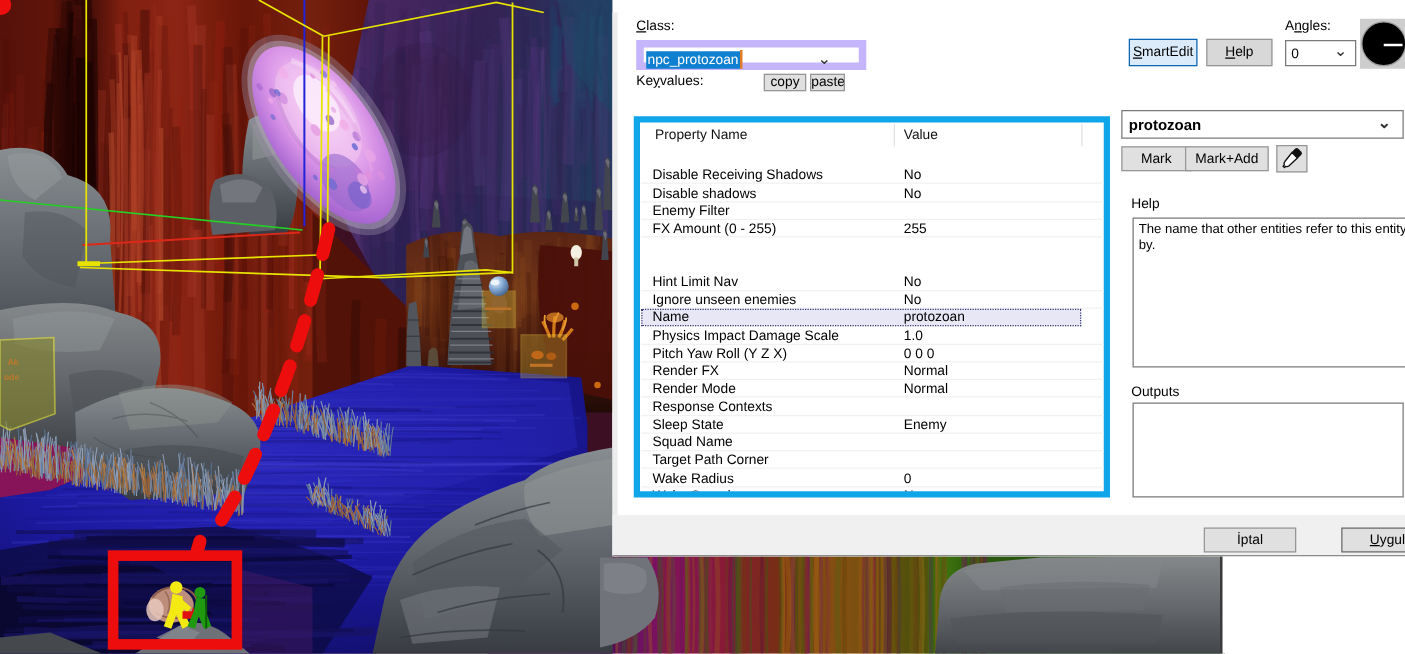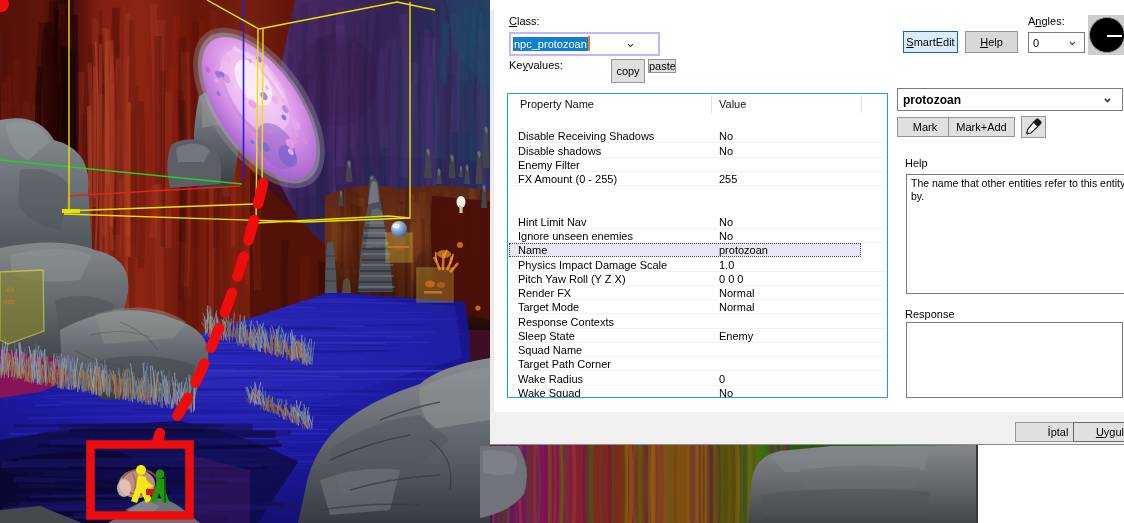--- a/index.html
+++ b/index.html
@@ -3,31 +3,31 @@
 *{margin:0;padding:0;box-sizing:border-box}
 body{margin:0;background:#fff}
 #stage{position:relative;width:1124px;height:523px;overflow:hidden;font-family:"Liberation Sans",sans-serif}
 #scene{position:absolute;left:0;top:0}
 #whitepanel{position:absolute;left:976px;top:444px;width:148px;height:79px;background:#fff;border-left:2px solid #3a3a3a}
 #dialog{position:absolute;left:490px;top:0;width:634px;height:445px;background:#fff;font-size:11px;color:#000}
 #tabbar{position:absolute;left:0;top:0;width:634px;height:10px;background:#f0f0f0;border-bottom:1px solid #d9d9d9}
 .tab{position:absolute;top:-12px;height:22px;background:#f0f0f0;border:1px solid #d9d9d9;font-size:10.5px;text-align:center;line-height:27px;color:#000;overflow:hidden}
 .tab.act{background:#fff;border-bottom:none;height:23px;z-index:2}
 .lbl{position:absolute;font-size:11px;color:#000}
-#classcombo{position:absolute;left:19px;top:32px;width:151px;height:24px;border:2px solid #c4b5fd;background:#fff}
+#classcombo{position:absolute;left:19px;top:32px;width:184px;height:24px;border:6px solid #c4b5fd;background:#fff}
 #classsel{display:inline-block;margin:3px 0 0 2px;padding:0 1px;background:#0f7fd0;color:#fff;font-size:11px;line-height:14px}
 #caret{display:inline-block;width:2px;height:15px;background:#e07c28;vertical-align:top;margin-top:2px}
 .chev{position:absolute;font-size:13px;color:#333;line-height:10px}
 .combo{position:absolute;border:1px solid #7a7a7a;background:#fff;font-size:11px;display:flex;align-items:center}
 .wbtn{position:absolute;background:#e0e0e0;border:1px solid #969696;font-family:"Liberation Sans",sans-serif;font-size:11px;color:#000;overflow:hidden}
 #smartedit{background:#dcebf9;border:1px solid #0c66b4}
 #dial{position:absolute;left:598px;top:15px;width:36px;height:40px;background:#cdcdcd}
 #dialc{position:absolute;left:1px;top:2px;width:36px;height:36px;background:#000;border-radius:50%;border:1px solid #9a9a9a}
 #dialline{position:absolute;left:19px;top:19.5px;width:15px;height:2px;background:#fff}
-#pgrid{position:absolute;left:17px;top:93px;width:381px;height:305px;border:1px solid #0ea5e9;background:#fff;overflow:hidden}
+#pgrid{position:absolute;left:17px;top:93px;width:381px;height:305px;border:5px solid #0ea5e9;background:#fff;overflow:hidden}
 #pghead{position:absolute;left:0;top:4px;width:100%;font-size:11px;color:#111}
 .pgdiv{position:absolute;top:1px;height:18px;width:1px;background:#e2e2e2}
 .prow{position:absolute;left:1px;width:377px;height:14px;font-size:11px;line-height:14px;border-bottom:1px solid #f1f1f1}
 .prow .pk{position:absolute;left:9px;top:0}
 .prow .pv{position:absolute;left:210px;top:0}
 .prow.sel{background:#e7e7f6;outline:1px dotted #3c3c78;outline-offset:-1px;width:352px}
 .swatch{position:absolute;left:1px;top:3px;width:139px;height:9px;background:#fff;border:1.5px solid #000}
 .box{position:absolute;border:1px solid #7a7a7a;background:#fff;font-size:11px;padding:2px 4px;line-height:12.5px}
 #btmstrip{position:absolute;left:0;top:412px;width:634px;height:33px;background:#f0f0f0;border-bottom:1px solid #8c8c8c}
 </style></head>
@@ -1788,21 +1788,21 @@
  <path d="M157,478 L164,479 L165,490 L169,501 L163,503 L159,493 L156,503 L150,501 L155,489 Z" fill="#1f9a10"></path>
  <line x1="165" y1="476" x2="165" y2="503" stroke="#0c5c08" stroke-width="1.5"></line>
 </g>
 </svg>
 <div id="whitepanel"></div>
 <div id="dialog">
   <div style="position:absolute;left:0;top:10px;width:4px;height:435px;background:#ececec"></div>
   <div class="lbl" style="left:19px;top:15px"><u>C</u>lass:</div>
   <div id="classcombo"><span id="classsel">npc_protozoan</span><span id="caret"></span><span class="chev" style="right:22px;top:4px">⌄</span></div>
   <div class="lbl" style="left:19px;top:59px">Ke<u>y</u>values:</div>
-  <button class="wbtn" style="left:121px;top:59px;width:34px;height:24px;font-size:11px;line-height:11px">copy</button>
+  <button class="wbtn" style="left:121px;top:59px;width:34px;height:14px;font-size:11px;line-height:11px">copy</button>
   <button class="wbtn" style="left:158px;top:59px;width:28px;height:14px;font-size:11px;line-height:11px">paste</button>
   <button class="wbtn" id="smartedit" style="left:413px;top:31px;width:55px;height:22px"><u>S</u>martEdit</button>
   <button class="wbtn" style="left:475px;top:31px;width:53px;height:22px;background:#d8d8d8"><u>H</u>elp</button>
   <div class="lbl" style="left:538px;top:15px">A<u>n</u>gles:</div>
   <div class="combo" style="left:538px;top:32px;width:57px;height:21px">
         <span style="margin-left:4px">0</span>
         <span class="chev" style="right:6px;top:3px">⌄</span>
       </div>
   <div id="dial">
         <div id="dialc"></div>
@@ -1850,21 +1850,21 @@
         </div>
 <div class="prow" style="top:177.8px">
           <span class="pk">Pitch Yaw Roll (Y Z X)</span>
           <span class="pv">0 0 0</span>
         </div>
 <div class="prow" style="top:192.0px">
           <span class="pk">Render FX</span>
           <span class="pv">Normal</span>
         </div>
 <div class="prow" style="top:206.2px">
-          <span class="pk">Target Mode</span>
+          <span class="pk">Render Mode</span>
           <span class="pv">Normal</span>
         </div>
 <div class="prow" style="top:220.5px">
           <span class="pk">Response Contexts</span>
           <span class="pv"></span>
         </div>
 <div class="prow" style="top:234.8px">
           <span class="pk">Sleep State</span>
           <span class="pv">Enemy</span>
         </div>
@@ -1893,20 +1893,20 @@
   <button class="wbtn" style="left:407px;top:117px;width:56px;height:20px">Mark</button>
   <button class="wbtn" style="left:458px;top:117px;width:67px;height:20px">Mark+Add</button>
   <button class="wbtn" style="left:531px;top:116px;width:25px;height:22px;padding:0">
     <svg width="18" height="18" viewBox="0 0 18 18">
           <path d="M10.8,2.2 q1.4,-1.6 2.9,-0.3 l2.4,2.4 q1.3,1.5 -0.3,2.9 l-2.6,2.4 -4.9,-4.9 z" fill="#111"></path>
           <path d="M8.6,5.1 l4.3,4.3 -6.6,6.2 q-1.3,1.1 -2.8,0.5 l-0.9,0.9 -1.1,-1.1 0.9,-0.9 q-0.6,-1.5 0.5,-2.8 z" fill="#fff" stroke="#111" stroke-width="1.1"></path>
         </svg>
   </button>
   <div class="lbl" style="left:415px;top:157px">Help</div>
   <div class="box" style="left:416px;top:174px;width:240px;height:120px;font-size:10.5px;padding:2px 4px">The name that other entities refer to this entity by.</div>
-  <div class="lbl" style="left:415px;top:308px">Response</div>
+  <div class="lbl" style="left:415px;top:308px">Outputs</div>
   <div class="box" style="left:416px;top:322px;width:217px;height:76px"></div>
 
   <div id="btmstrip">
-    <button class="wbtn" style="position:absolute;left:525px;top:10px;width:86px;height:20px">İptal</button>
+    <button class="wbtn" style="position:absolute;left:473px;top:10px;width:74px;height:20px">İptal</button>
     <button class="wbtn" style="position:absolute;left:583px;top:10px;width:80px;height:20px;border-color:#6a6a6a"><u>U</u>ygula</button>
   </div>
 </div>
 </div>
 </body></html>

